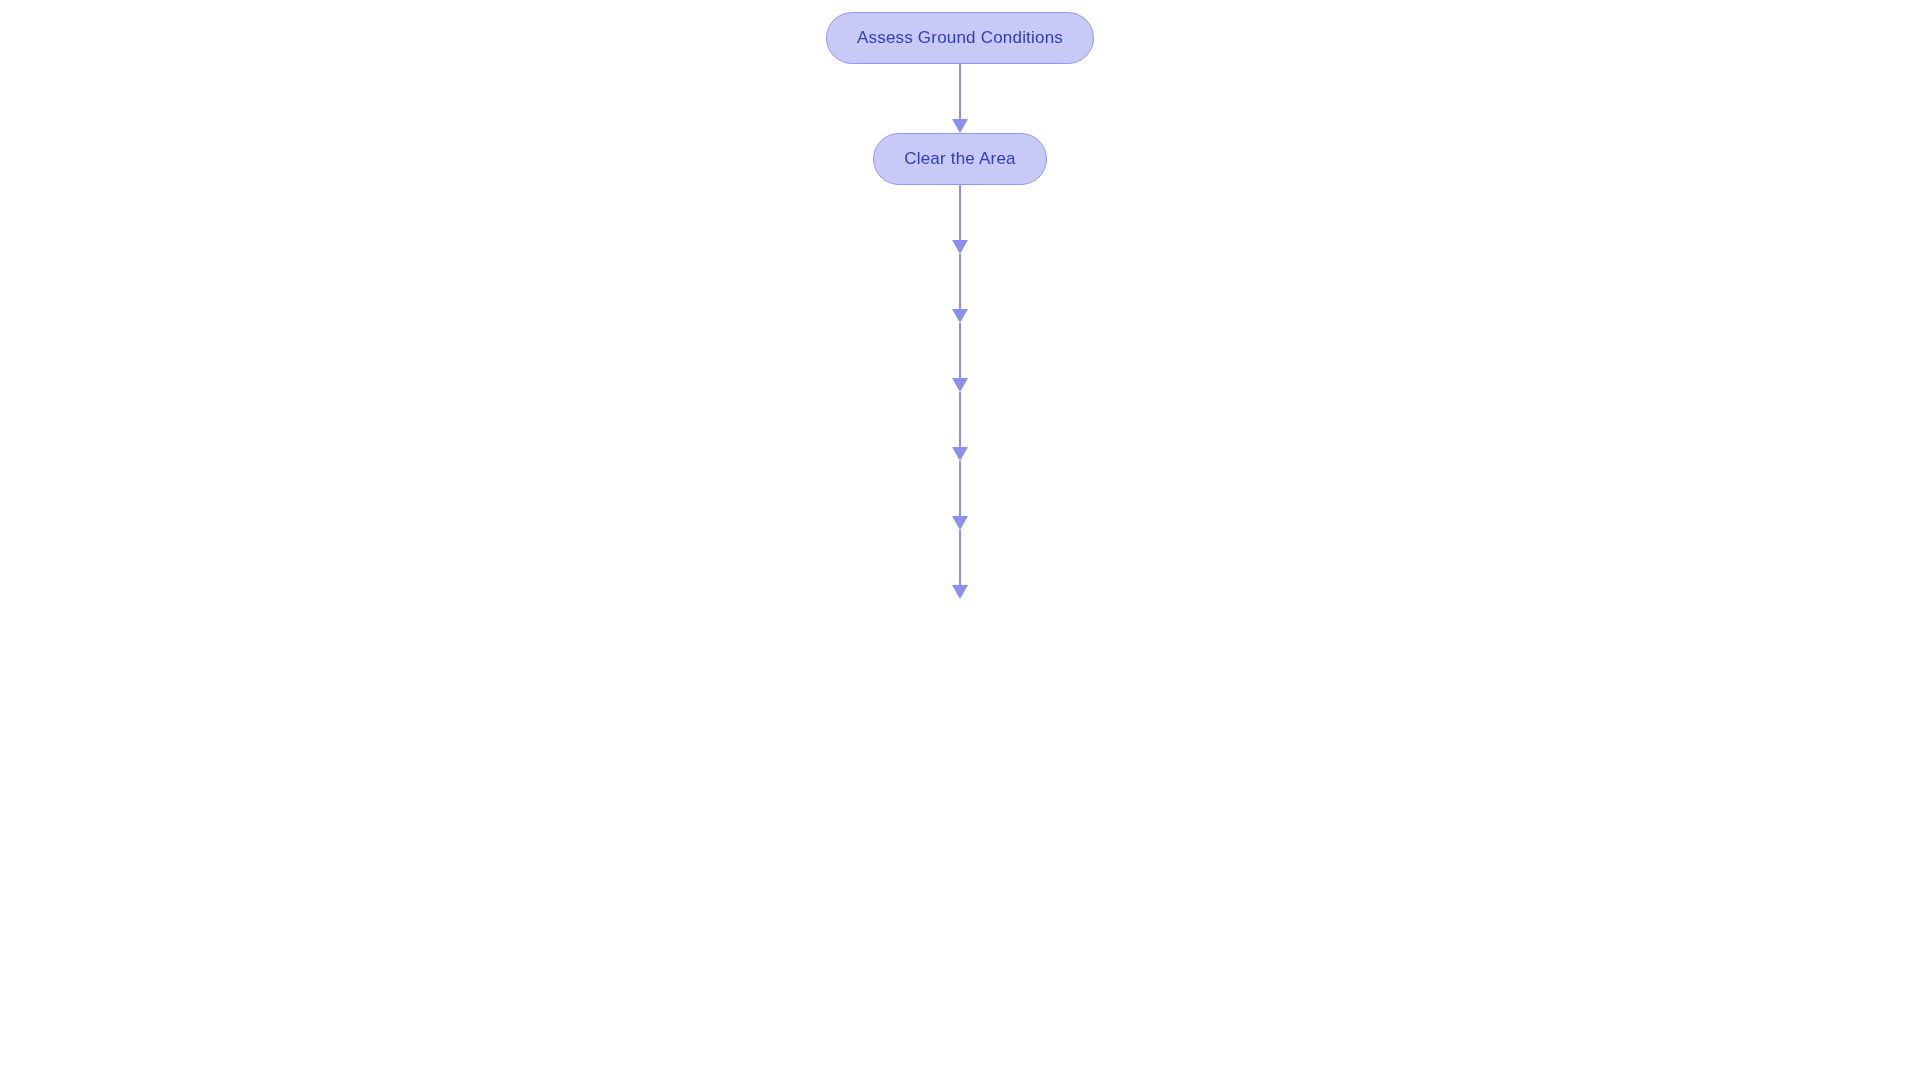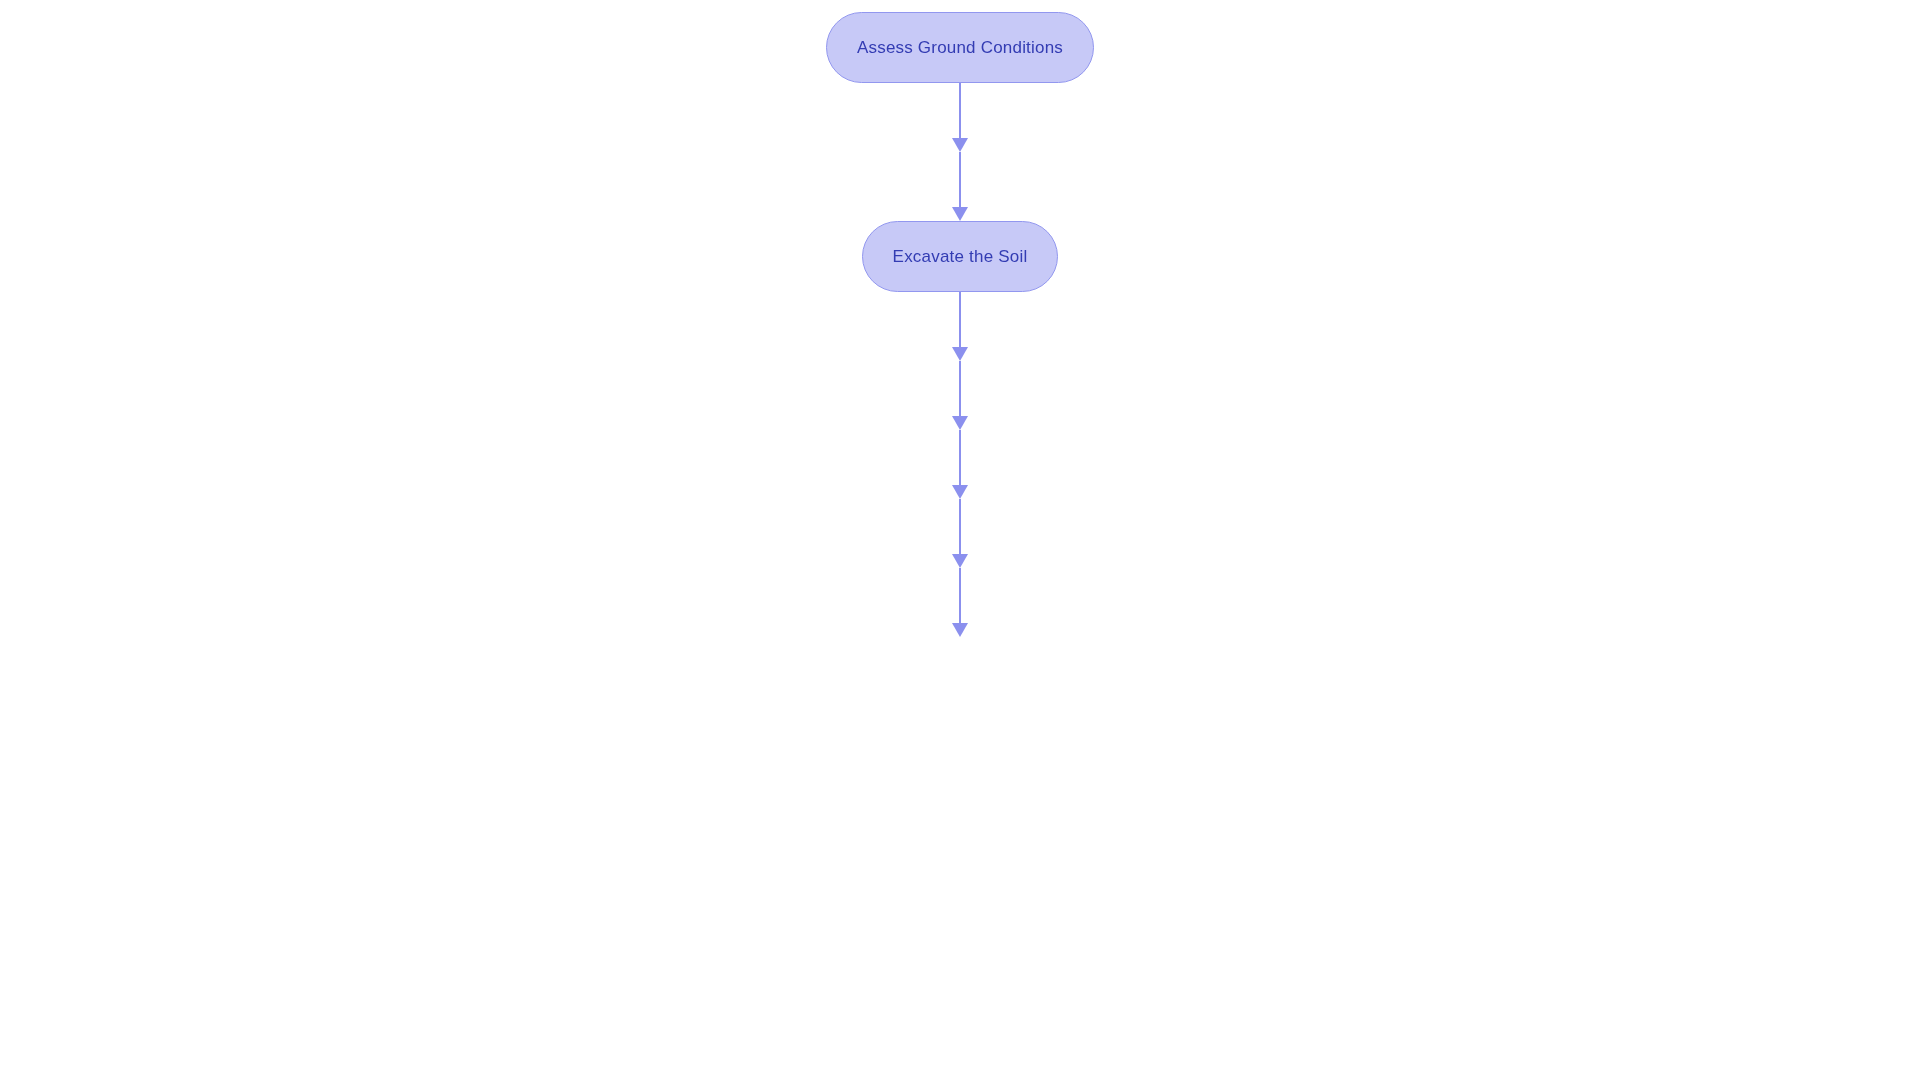--- a/index.html
+++ b/index.html
@@ -20,21 +20,21 @@
   }
   .canvas {
     width: 1920px;
     height: 1083px;
     display: flex;
     flex-direction: column;
     align-items: center;
     padding-top: 12px;
   }
   .flow-node {
-    height: 71px;
+    height: 52px;
     padding: 0 30px;
     min-width: 150px;
     border-radius: 36px;
     background: var(--node-fill);
     border: 1px solid var(--node-border);
     display: flex;
     align-items: center;
     justify-content: flex-start;
     color: var(--node-text);
     font-size: 17px;
@@ -69,29 +69,29 @@
 
   <div class="flow-node">
     <span>Assess Ground Conditions</span>
   </div>
 
   <div class="edge">
     <div class="edge-line"></div>
     <div class="edge-head"></div>
   </div>
 
+  <div class="flow-node">
+    <span>Clear the Area</span>
+  </div>
 
   <div class="edge">
     <div class="edge-line"></div>
     <div class="edge-head"></div>
   </div>
 
-  <div class="flow-node">
-    <span>Excavate the Soil</span>
-  </div>
 
   <div class="edge">
     <div class="edge-line"></div>
     <div class="edge-head"></div>
   </div>
 
 
   <div class="edge">
     <div class="edge-line"></div>
     <div class="edge-head"></div>

